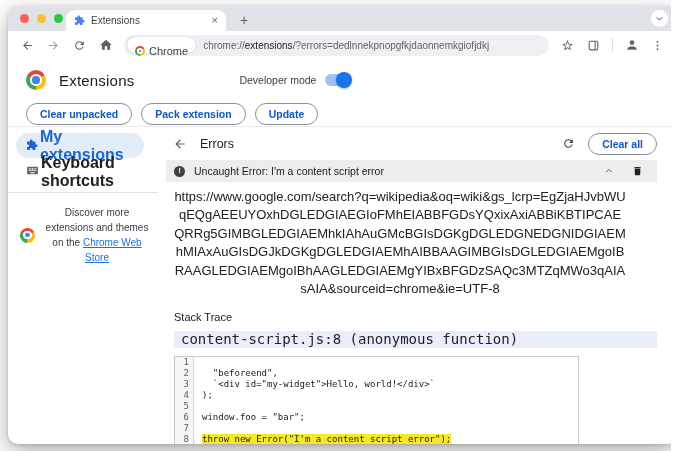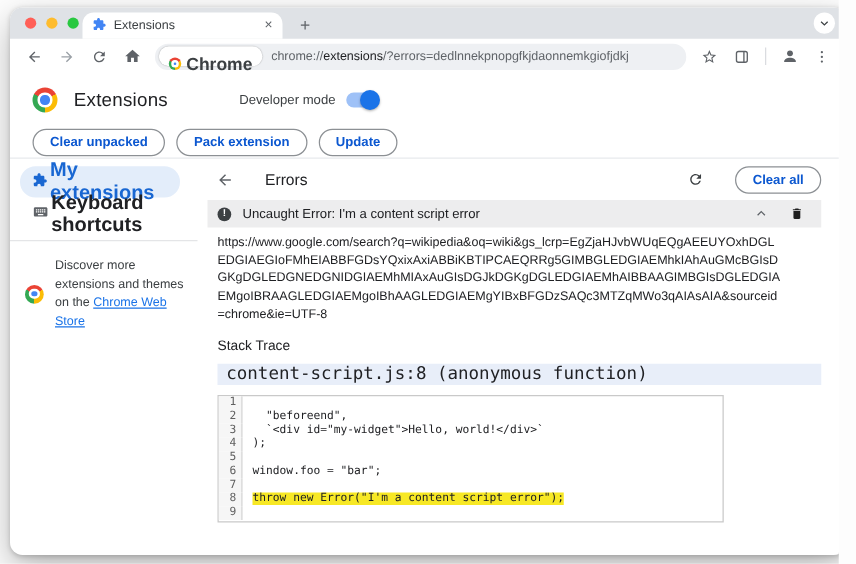--- a/index.html
+++ b/index.html
@@ -23,75 +23,75 @@
   .tabsearch { position:absolute; right:9px; top:4px; width:17px; height:17px; border-radius:50%;
                background:#fff; display:grid; place-items:center; }
 
   
   .toolbar { height:28px; background:#fff; display:flex; align-items:center; gap:11px; padding:0 12px; }
   .navic { display:grid; place-items:center; width:15px; height:15px; flex:0 0 auto; }
   .omnibox { flex:1; min-width:0; height:21px; background:#eef0f3; border-radius:11px;
              display:flex; align-items:center; gap:7px; padding:2px 3px; }
   .chip { height:16px; background:#fff; border-radius:8px; display:flex; align-items:center; gap:4px;
           padding:0 8px; box-shadow:0 0 1px rgba(0,0,0,.4); flex:0 0 auto; }
-  .chip span { font-size:14px; color:#3c4043; font-weight:700;margin-top:12px; }
+  .chip span { font-size:11px; color:#3c4043; font-weight:400;margin-top:12px; }
   .url { font-size:10px; color:#5f6368; white-space:nowrap; overflow:hidden; }
   .url .host { color:#202124; }
   .tb-div { width:1px; height:14px; background:#dadce0; }
 
   
   .pageheader { height:42px; display:flex; align-items:center; padding:0 20px 0 18px; }
   .glogo { position:relative; width:20px; height:20px; border-radius:50%; flex:0 0 auto;
            background:conic-gradient(from 60deg, #fbbc05 0 120deg, #34a853 0 240deg, #ea4335 0 360deg); }
   .glogo::after { content:""; position:absolute; inset:22%; background:#4285f4; border:2px solid #fff; border-radius:50%; }
   .pagetitle { font-size:15px; color:#202124; margin-left:13px; letter-spacing:.2px; }
   .search { margin-left:auto; width:272px; height:25px; background:#f0f2f4; border-radius:13px;
             display:flex; align-items:center; gap:8px; padding:0 12px; }
   .search input { border:0; outline:0; background:transparent; font-size:10.5px; color:#202124; width:100%;
                   font-family:"Liberation Sans",sans-serif; }
   .search input::placeholder { color:#5f6368; }
-  .devmode { display:flex; align-items:center; gap:9px; margin-left:20px;padding-left:37px; }
+  .devmode { display:flex; align-items:center; gap:9px; margin-left:68px;padding-left:37px; }
   .devmode-label { font-size:10.5px; color:#3c4043; white-space:nowrap; }
   .toggle { position:relative; width:26px; height:12px; border-radius:6px; background:#9ec1f7; flex:0 0 auto; }
   .toggle .knob { position:absolute; right:-1px; top:-2px; width:16px; height:16px; border-radius:50%;
                   background:#1a73e8; box-shadow:0 1px 2px rgba(0,0,0,.3); }
 
   
   .actions { height:26px; display:flex; align-items:center; gap:9px; padding:0 18px; border-bottom:1px solid #e8eaed; }
   .pillbtn { height:22px; border:1px solid #8c9094; border-radius:12px; background:#fff; color:#0b57d0;
              font-size:10.5px; font-weight:700; padding:0 13px; display:flex; align-items:center;
              font-family:"Liberation Sans",sans-serif; cursor:pointer; }
 
   
   .content { display:flex; height:316px; }
   .sidebar { width:150px; padding-top:5px; flex:0 0 auto; }
   .side-item { height:25px; margin:1px 14px 1px 8px; border-radius:13px; display:flex; align-items:center;
                gap:2px; padding:0 10px; font-size:16px; font-weight:700; color:#202124; }
   .side-item.selected { background:#e3edfa; color:#1967d2; }
   .side-div { height:1px; background:#e4e5e7; margin:8px 0; }
-  .discover { display:flex; align-items:center; gap:9px; padding:4px 8px 0 12px; }
+  .discover { display:flex; align-items:center; gap:9px; padding:4px 8px 0 12px;text-align:center; }
   .discover-text { font-size:10px; color:#3c4043; line-height:1.5; }
   .discover-text a { color:#1a73e8; text-decoration:underline; cursor:pointer; }
 
   .main { flex:1; padding:4px 20px 0 8px; min-width:0; }
-  .errors-header { height:25px; display:flex; align-items:center; gap:25px; padding-left:7px; }
+  .errors-header { height:25px; display:flex; align-items:center; gap:13px; padding-left:7px; }
   .errors-title { font-size:12.5px; color:#202124; margin-right:auto; }
   .iconbtn { display:grid; place-items:center; cursor:pointer; }
 
   .card { margin-top:4px; }
   .errbar { display:flex; align-items:center; gap:9px; padding:0 14px 0 8px; }
   .errbar.expanded { background:#ededee; height:22px; }
   .erricon { width:11px; height:11px; border-radius:50%; background:#3c4043; color:#fff; font-size:8px;
              font-weight:700; display:grid; place-items:center; flex:0 0 auto; line-height:1; }
   .errtitle { flex:1; font-size:10.5px; color:#202124; white-space:nowrap; overflow:hidden; }
   .errbar .iconbtn { margin-left:9px; }
 
   .errbody { padding:0 0 0 8px; }
   .seclabel { margin-top:12px; font-size:11px; color:#202124; }
-  .ctxurl { margin-top:6px; width:452px; font-size:10px; line-height:1.42; color:#202124; word-break:break-all; }
+  .ctxurl { margin-top:6px; width:452px; font-size:13px; line-height:1.42; color:#202124; word-break:break-all;text-align:center; }
   .stackrow { margin-top:8px; margin-right:0; height:17px; background:#e8eef9; display:flex; align-items:center;
               padding:0 7px; font-family:"DejaVu Sans Mono",monospace; font-size:14px; color:#202124; }
   .codebox { margin-top:8px; width:405px; border:1px solid #c9c9c9; background:#fff;
              font-family:"DejaVu Sans Mono",monospace; font-size:9px; color:#202124; padding-bottom:1px; }
   .cl { display:flex; height:11px; line-height:11px; }
   .cl .ln { width:19px; flex:0 0 auto; text-align:right; padding-right:4px; color:#606060;
             background:#f6f6f6; border-right:1px solid #d6d6d6; }
   .cl .ct { padding-left:8px; white-space:pre; }
   .cl .ct .hl { background:#f7e825; }
 </style>

